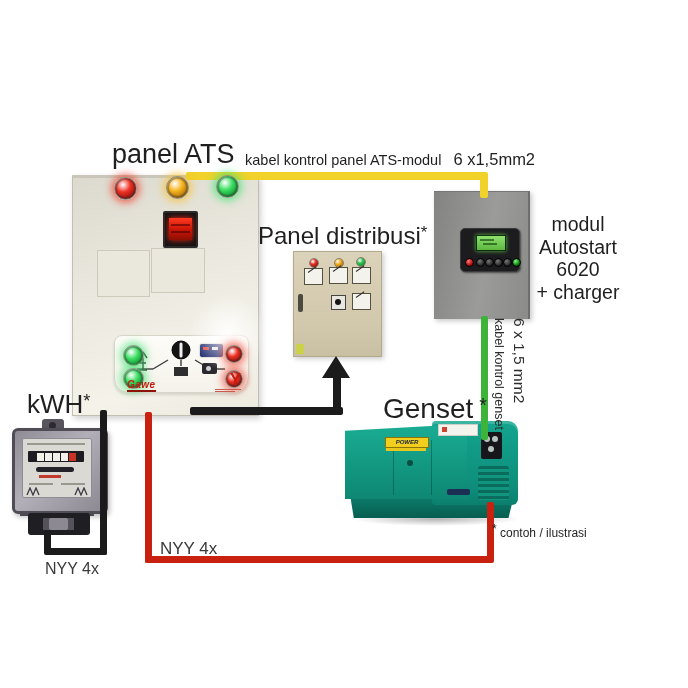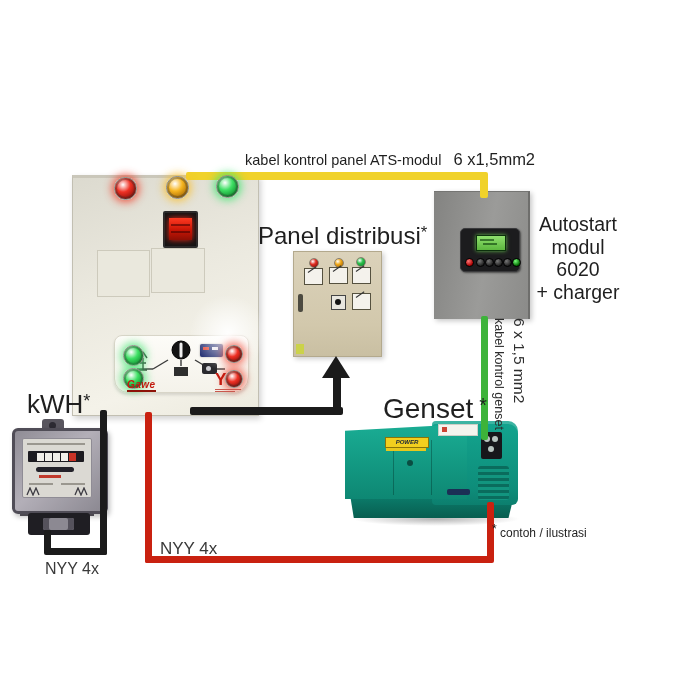--- a/index.html
+++ b/index.html
@@ -32,21 +32,21 @@
   .seam { position:absolute; background:#eae8dd; border:1px solid rgba(180,176,160,.55); }
   .ats-meter { position:absolute; left:90px; top:33px; width:31px; height:33px; background:#141414;
                border:2px solid #2b2b2b; border-radius:2px; }
   .ats-meter .disp { position:absolute; left:4px; top:5px; right:4px; bottom:6px;
                background:linear-gradient(180deg,#ff3a22 0%, #c81505 55%, #8d0f04 100%);
                box-shadow:0 0 6px rgba(255,40,20,.9); }
   .ats-meter .disp i { position:absolute; left:2px; right:2px; height:2px; background:rgba(60,0,0,.55); }
   .ctrl-plate { position:absolute; left:41px; top:157px; width:133px; height:56px;
                background:linear-gradient(180deg,#fdfcf8, #f4f2ea);
                border:1px solid #d8d5c8; border-radius:8px 8px 16px 14px;
-               box-shadow:0 2px 3px rgba(0,0,0,.12); }
+               box-shadow:0 2px 3px rgba(0,0,0,.12);text-align:right; }
   .mini-disp { position:absolute; left:85px; top:8px; width:23px; height:13px; background:#18246b;
                border-radius:2px; box-shadow:0 0 2px rgba(0,0,0,.4); }
   .mini-disp i { position:absolute; top:3px; width:6px; height:3px; }
   .mini-icon { position:absolute; left:87px; top:27px; width:15px; height:11px; background:#2a2a2e; border-radius:2px; }
   .mini-icon::after { content:""; position:absolute; left:4px; top:3px; width:5px; height:5px; border-radius:50%; background:#cfcfd4; }
   .brand-gawe { position:absolute; left:12px; top:44px; color:#c41b10; font-weight:bold; font-style:italic;
                 font-size:10px; letter-spacing:.5px; border-bottom:2px solid #8d1208; line-height:10px; z-index:7;}
   .brand-y { position:absolute; left:100px; top:36px; color:#c41b10; font-weight:bold;
              font-size:17px; line-height:16px; z-index:7; }
   .brand-y i { display:block; width:26px; height:1px; background:#c9584e; margin-top:1px; }
@@ -127,33 +127,36 @@
              border-left:14px solid transparent; border-right:14px solid transparent;
              border-bottom:22px solid #1b1b1b; }
 
   .rot90 { transform:rotate(90deg); transform-origin:0 0; }
 </style>
 </head>
 <body>
 
 <div id="canvas">
 
+  <div class="lbl" style="left:112px; top:139px; font-size:27px;">
+    <span>panel ATS</span>
+  </div>
 
   <div class="lbl" style="left:245px; top:150px; font-size:14.5px;">
     <span>kabel kontrol panel ATS-modul</span>
     <span style="font-size:16.5px; margin-left:8px;">6 x1,5mm2</span>
   </div>
 
   <div class="lbl" style="left:258px; top:222px; font-size:24px;">
     <span>Panel distribusi</span><sup class="star">*</sup>
   </div>
 
   <div class="lbl" style="left:531px; top:213px; width:94px; text-align:center; font-size:19.5px; line-height:22.5px;">
+    <div>modul</div>
     <div>Autostart</div>
-    <div>modul</div>
     <div>6020</div>
     <div>+ charger</div>
   </div>
 
   <div class="lbl" style="left:383px; top:393px; font-size:28px;">
     <span>Genset</span><sup class="star" style="margin-left:6px;">*</sup>
   </div>
 
   <div class="lbl" style="left:27px; top:389px; font-size:26px;">
     <span>kWH</span><sup class="star">*</sup>

